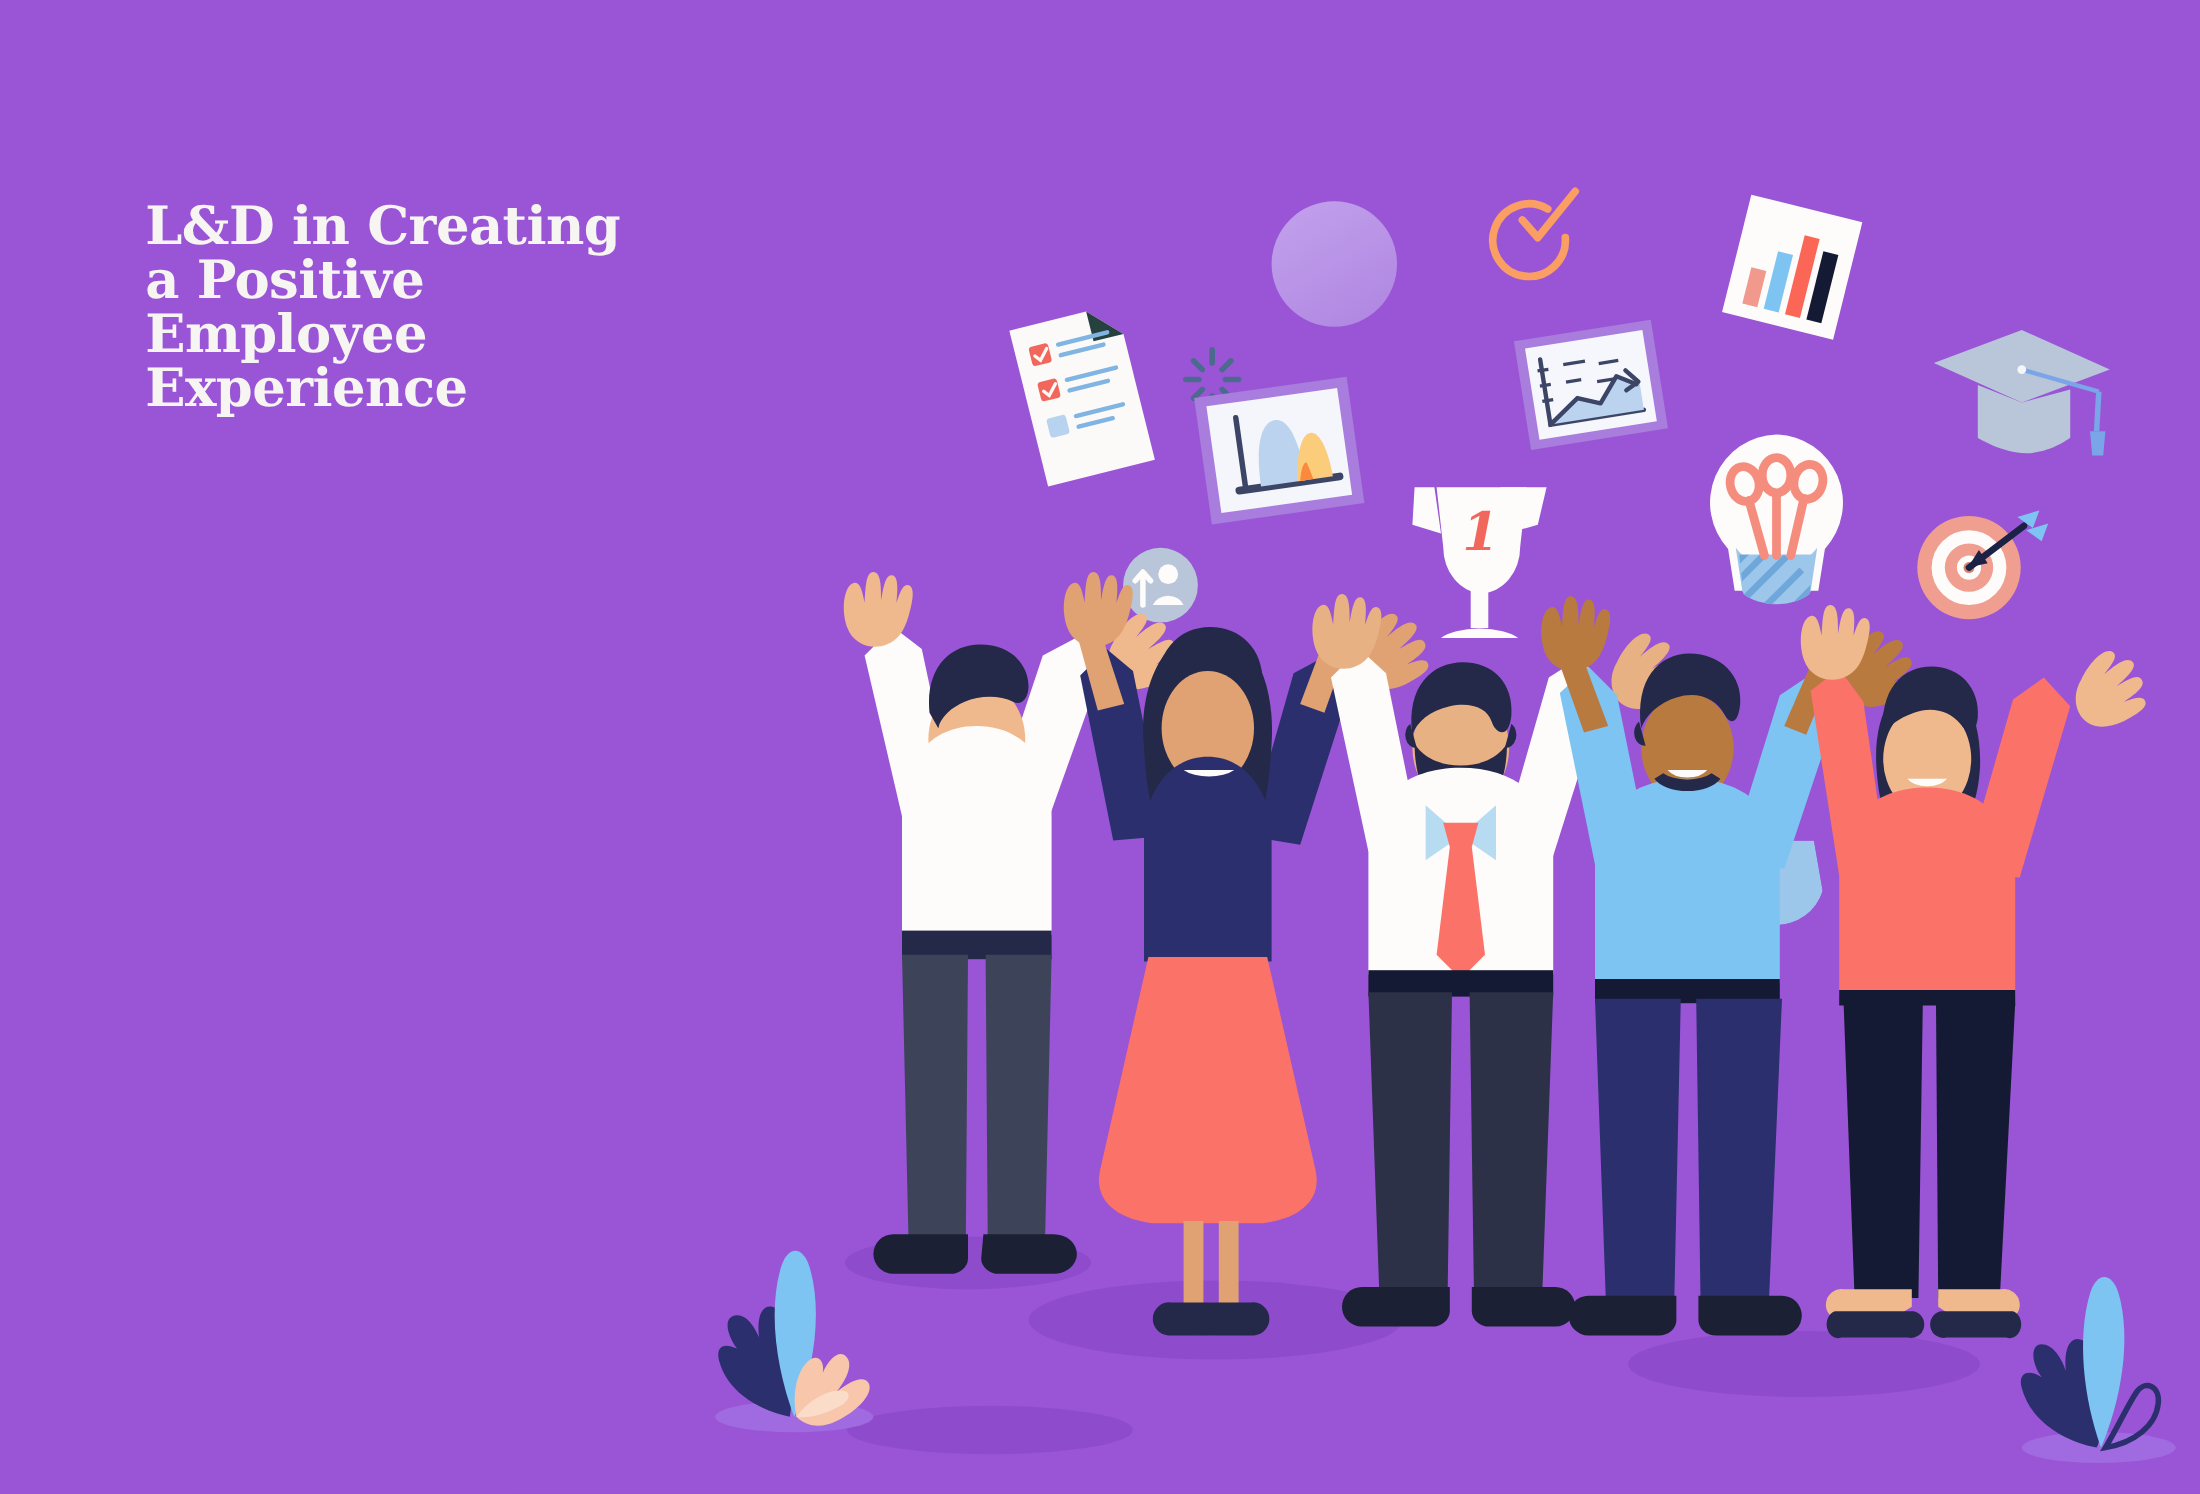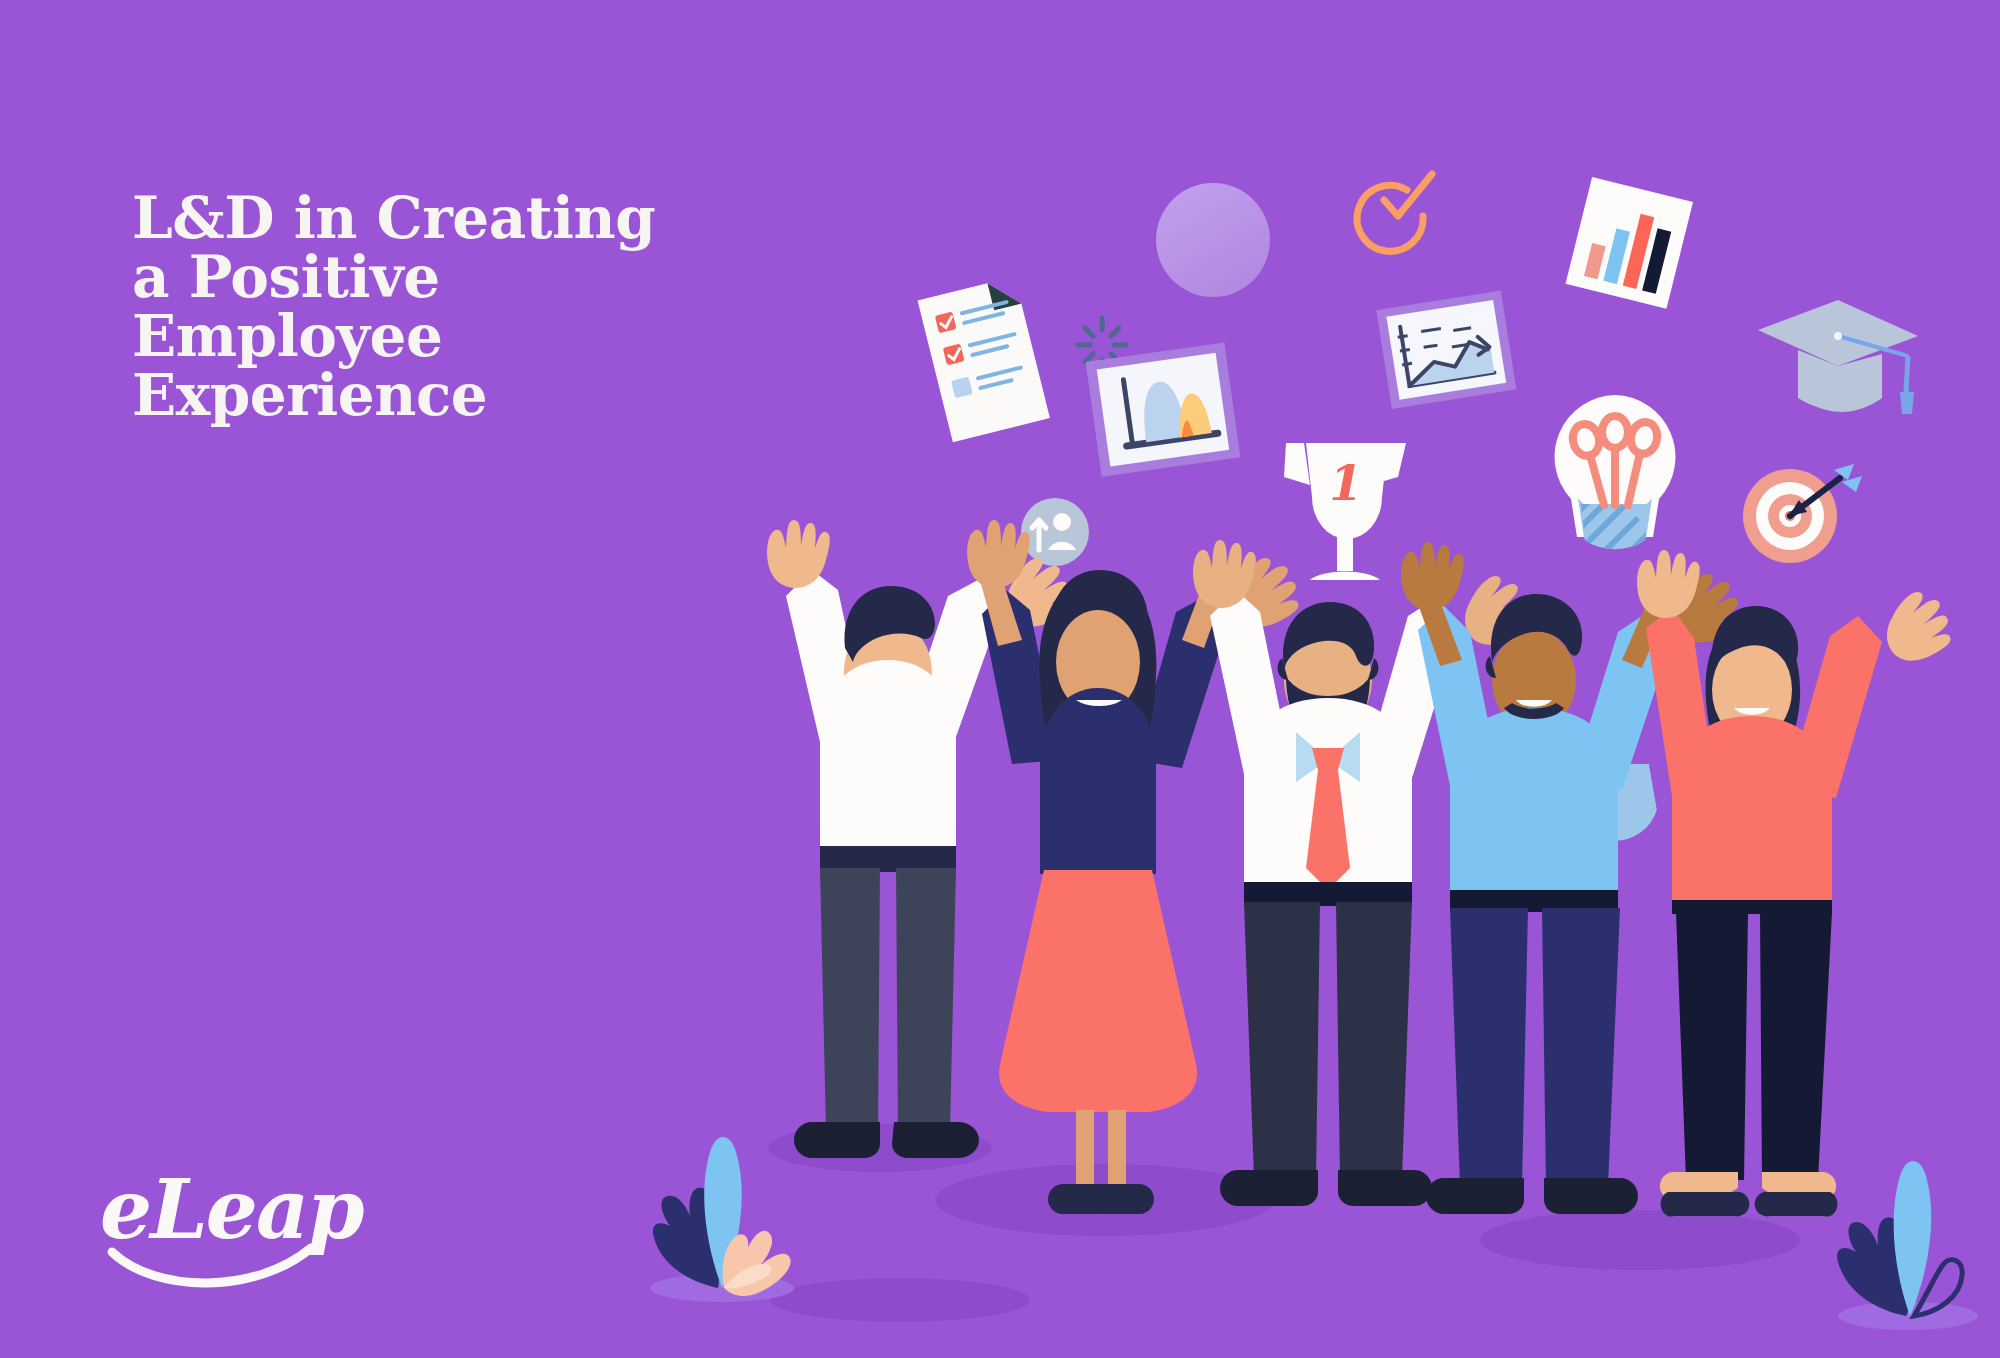--- a/index.html
+++ b/index.html
@@ -12,21 +12,21 @@
   }
   .stage{position:absolute;inset:0;width:2000px;height:1358px;overflow:hidden;}
 
   
   .headline{
     position:absolute;
     left:132px; top:150px;
     width:700px;
     font-family:"DejaVu Serif", serif;
     font-weight:700;
-    font-size:58px;
+    font-size:48px;
     line-height:1.02;
     letter-spacing:-0.5px;
     color:#f7f5f2;
     white-space:pre-line;
   }
 
   
   .logo-wrap{
     position:absolute;
     left:100px; top:1168px;
@@ -357,20 +357,14 @@
     </g>
 
   </svg>
   </div>
 
   <h1 class="headline">L&amp;D in Creating
 a Positive
 Employee
 Experience</h1>
 
-  <div class="logo-wrap">
-    <span class="logo-text">eLeap</span>
-    <svg class="logo-swash" width="220" height="48" viewBox="0 0 220 48">
-      <path d="M6 10 C50 52 150 52 205 6" stroke="#fbf9f7" stroke-width="9" fill="none" stroke-linecap="round"></path>
-    </svg>
-  </div>
 
 </div>
 
 </body></html>

